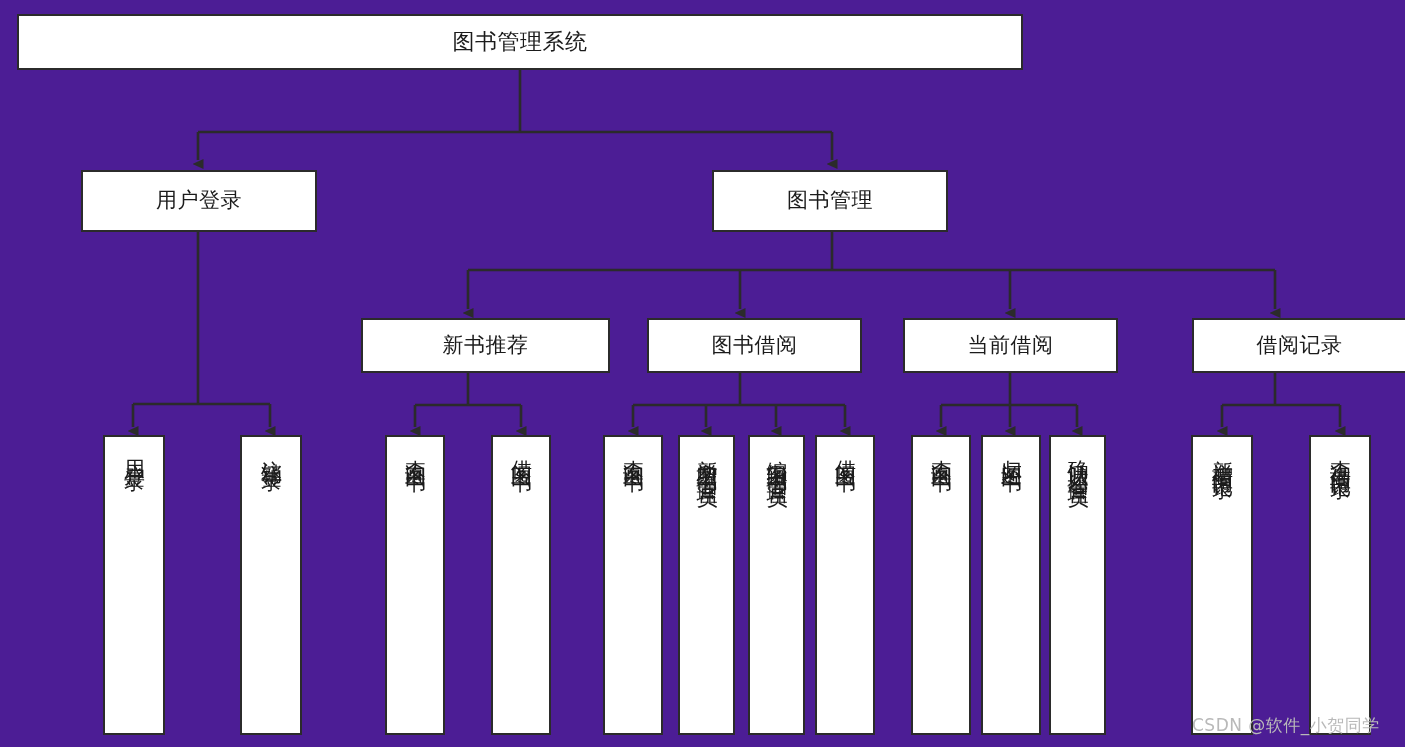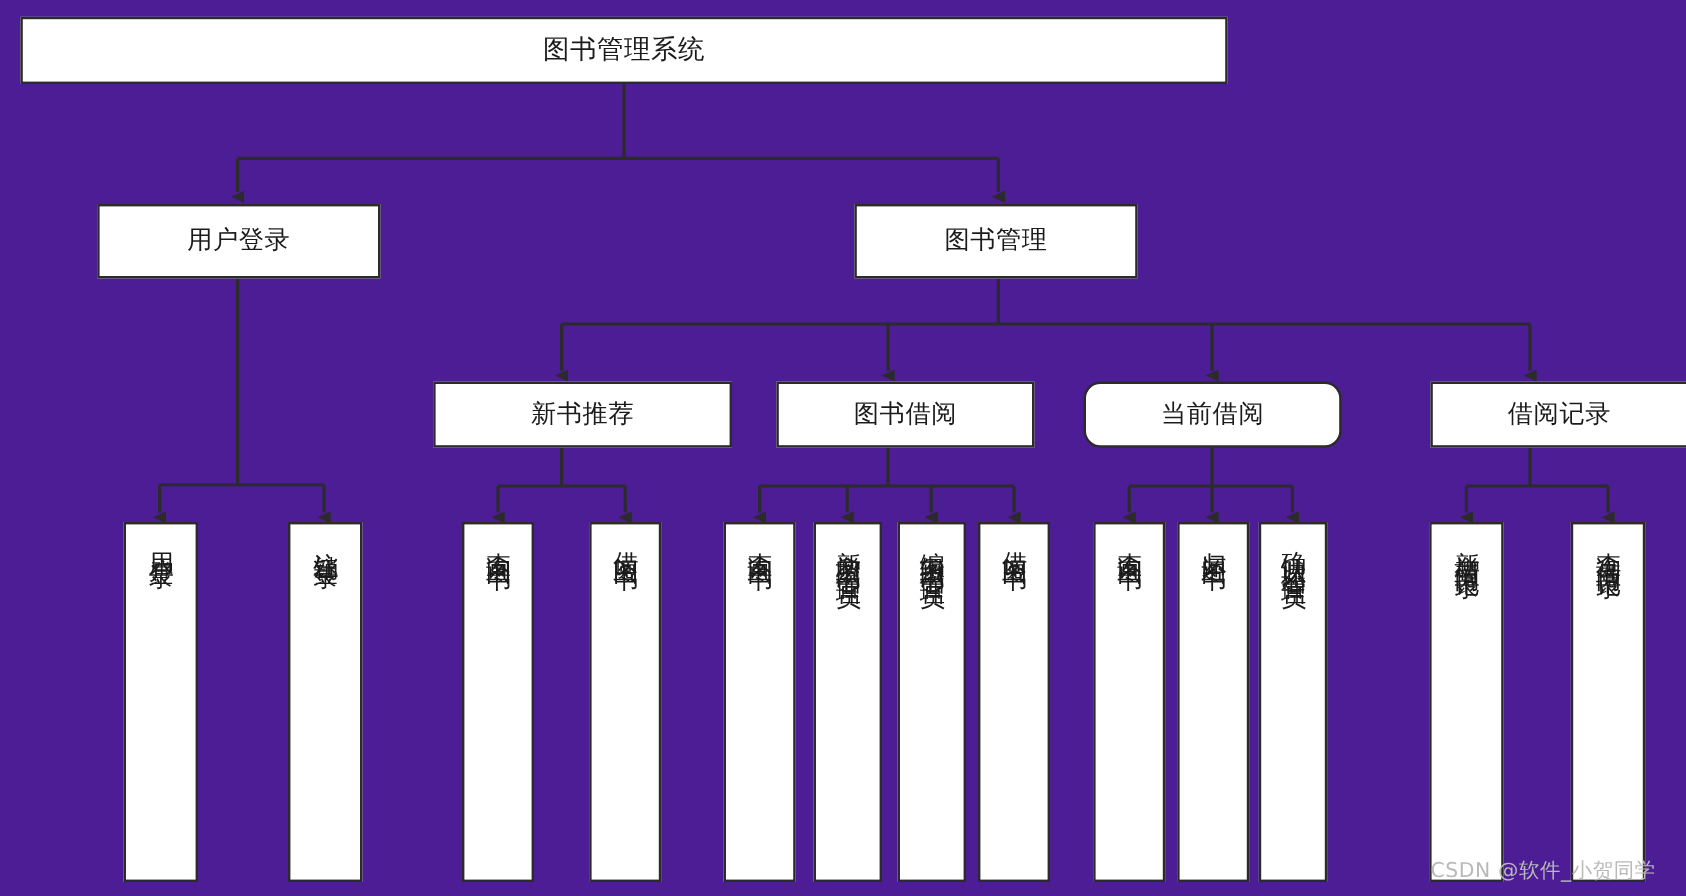--- a/index.html
+++ b/index.html
@@ -132,21 +132,21 @@
   </div>
 
   <div class="node" style="left:361px; top:318px; width:249px; height:55px;">
     <span class="label">新书推荐</span>
   </div>
 
   <div class="node" style="left:633px; top:318px; width:215px; height:55px;margin-left:14px;">
     <span class="label">图书借阅</span>
   </div>
 
-  <div class="node" style="left:903px; top:318px; width:215px; height:55px;border-radius:14px;">
+  <div class="node" style="left:903px; top:318px; width:215px; height:55px;">
     <span class="label">当前借阅</span>
   </div>
 
   <div class="node" style="left:1172px; top:318px; width:215px; height:55px;margin-left:20px;">
     <span class="label">借阅记录</span>
   </div>
 
   <div class="node vertical" style="left:103px; top:435px; width:62px; height:300px;">
     <span class="label">用户登录</span>
   </div>

